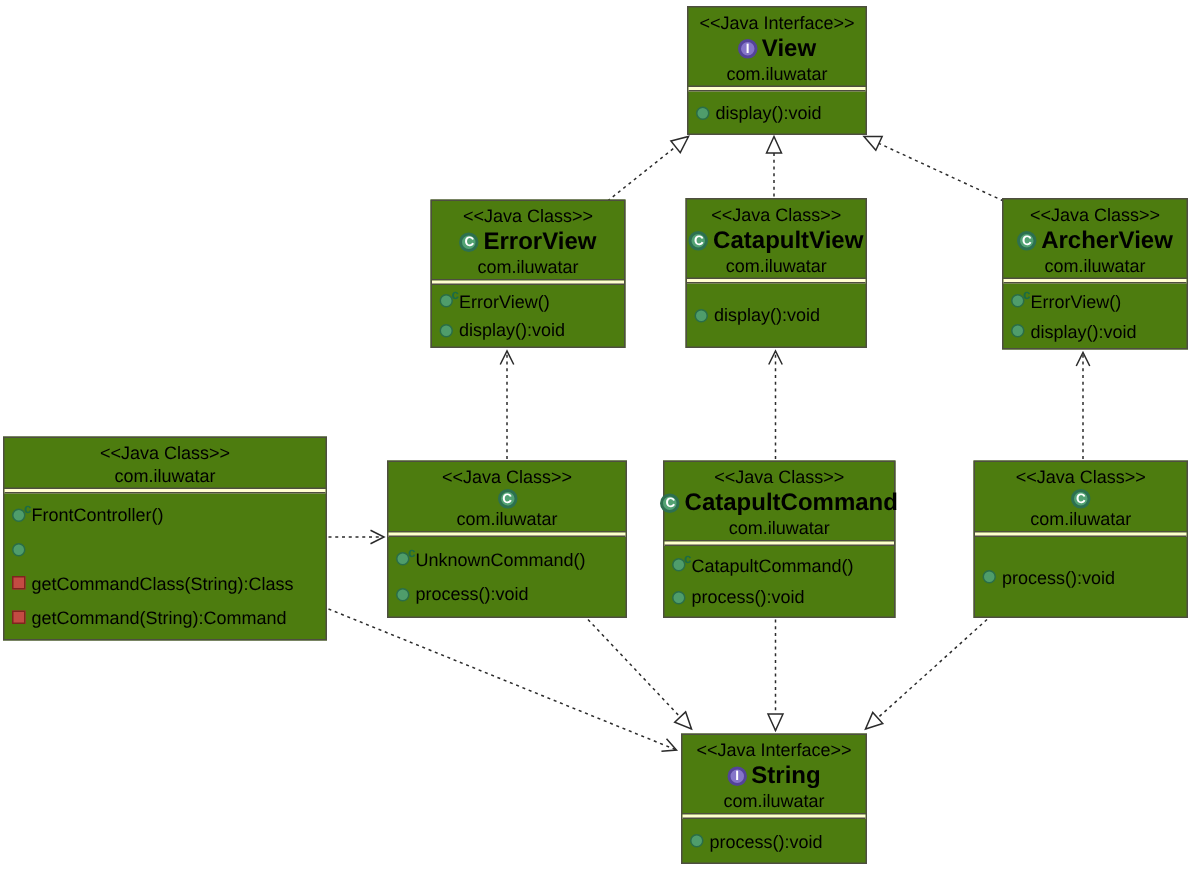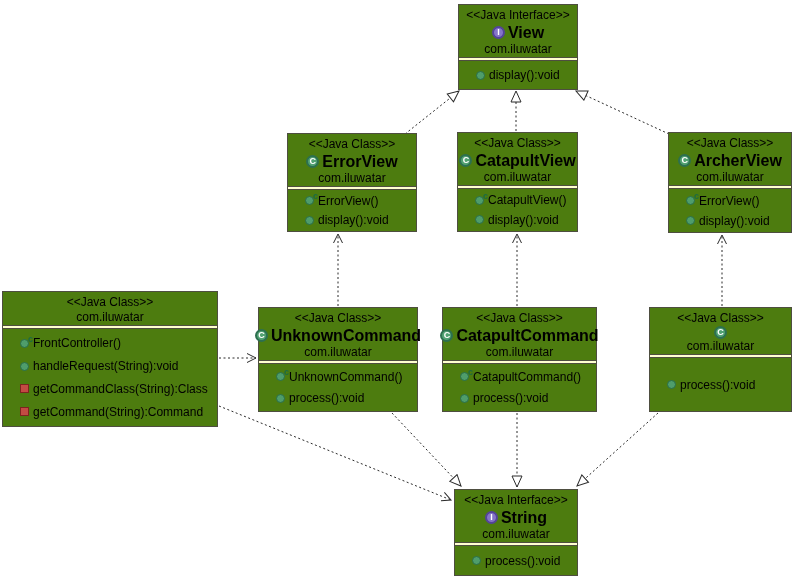--- a/index.html
+++ b/index.html
@@ -12,21 +12,21 @@
     position:absolute;box-sizing:border-box;display:flex;flex-direction:column;
     background:#4d7c0f;border:1px solid #4e4e40;
   }
   .compartment{box-sizing:border-box;}
   .c-title{border-bottom:1px solid #4e4e40;text-align:center;padding-top:3px;}
   .stereotype{font-size:12px;line-height:15px;}
   .classname{font-size:16px;font-weight:bold;line-height:19px;display:flex;align-items:center;justify-content:center;gap:3px;}
   .pkg{font-size:12px;line-height:15px;}
   .c-attrs{height:3px;border-bottom:1px solid #4e4e40;background:#ffffcf;}
   .c-methods{flex:1;display:flex;flex-direction:column;justify-content:space-evenly;padding:1px 0;}
-  .method{display:flex;align-items:center;gap:4px;padding-left:5px;font-size:12px;height:19px;white-space:nowrap;margin-left:12px;}
+  .method{display:flex;align-items:center;gap:4px;padding-left:5px;font-size:12px;height:19px;white-space:nowrap;}
   
   .kicon{
     width:13px;height:13px;border-radius:50%;display:inline-flex;align-items:center;justify-content:center;
     font-size:9px;font-weight:bold;color:#fff;flex:0 0 auto;box-sizing:border-box;
   }
   .kicon[data-icon="class"]{background:#52a273;border:2px solid #2d7050;}
   .kicon[data-icon="class"]::after{content:"C";}
   .kicon[data-icon="interface"]{background:#8575c9;border:2px solid #54439a;}
   .kicon[data-icon="interface"]::after{content:"I";}
   .micon{width:9px;height:9px;flex:0 0 auto;position:relative;box-sizing:border-box;}
@@ -113,24 +113,20 @@
       <div class="stereotype">&lt;&lt;Java Class&gt;&gt;</div>
       <div class="classname">
           <span class="kicon" data-icon="class"></span>
           <span>CatapultView</span>
         </div>
       <div class="pkg">com.iluwatar</div>
     </div>
     <div class="compartment c-attrs"></div>
     <div class="compartment c-methods">
       <div class="method">
-          <span class="micon" data-icon="constructor"></span>
-          <span>CatapultView()</span>
-        </div>
-      <div class="method">
           <span class="micon" data-icon="public"></span>
           <span>display():void</span>
         </div>
     </div>
   </div>
 
   <div class="uml-box" style="left:668px;top:132px;width:124px;height:101px;">
     <div class="compartment c-title">
       <div class="stereotype">&lt;&lt;Java Class&gt;&gt;</div>
       <div class="classname">
@@ -158,39 +154,37 @@
       <div class="pkg">com.iluwatar</div>
     </div>
     <div class="compartment c-attrs"></div>
     <div class="compartment c-methods">
       <div class="method">
           <span class="micon" data-icon="constructor"></span>
           <span>FrontController()</span>
         </div>
       <div class="method">
           <span class="micon" data-icon="public"></span>
-          <span>handleRequest(String):void</span>
         </div>
       <div class="method">
           <span class="micon" data-icon="private"></span>
           <span>getCommandClass(String):Class</span>
         </div>
       <div class="method">
           <span class="micon" data-icon="private"></span>
           <span>getCommand(String):Command</span>
         </div>
     </div>
   </div>
 
   <div class="uml-box" style="left:258px;top:307px;width:160px;height:105px;">
     <div class="compartment c-title">
       <div class="stereotype">&lt;&lt;Java Class&gt;&gt;</div>
       <div class="classname">
           <span class="kicon" data-icon="class"></span>
-          <span>UnknownCommand</span>
         </div>
       <div class="pkg">com.iluwatar</div>
     </div>
     <div class="compartment c-attrs"></div>
     <div class="compartment c-methods">
       <div class="method">
           <span class="micon" data-icon="constructor"></span>
           <span>UnknownCommand()</span>
         </div>
       <div class="method">

